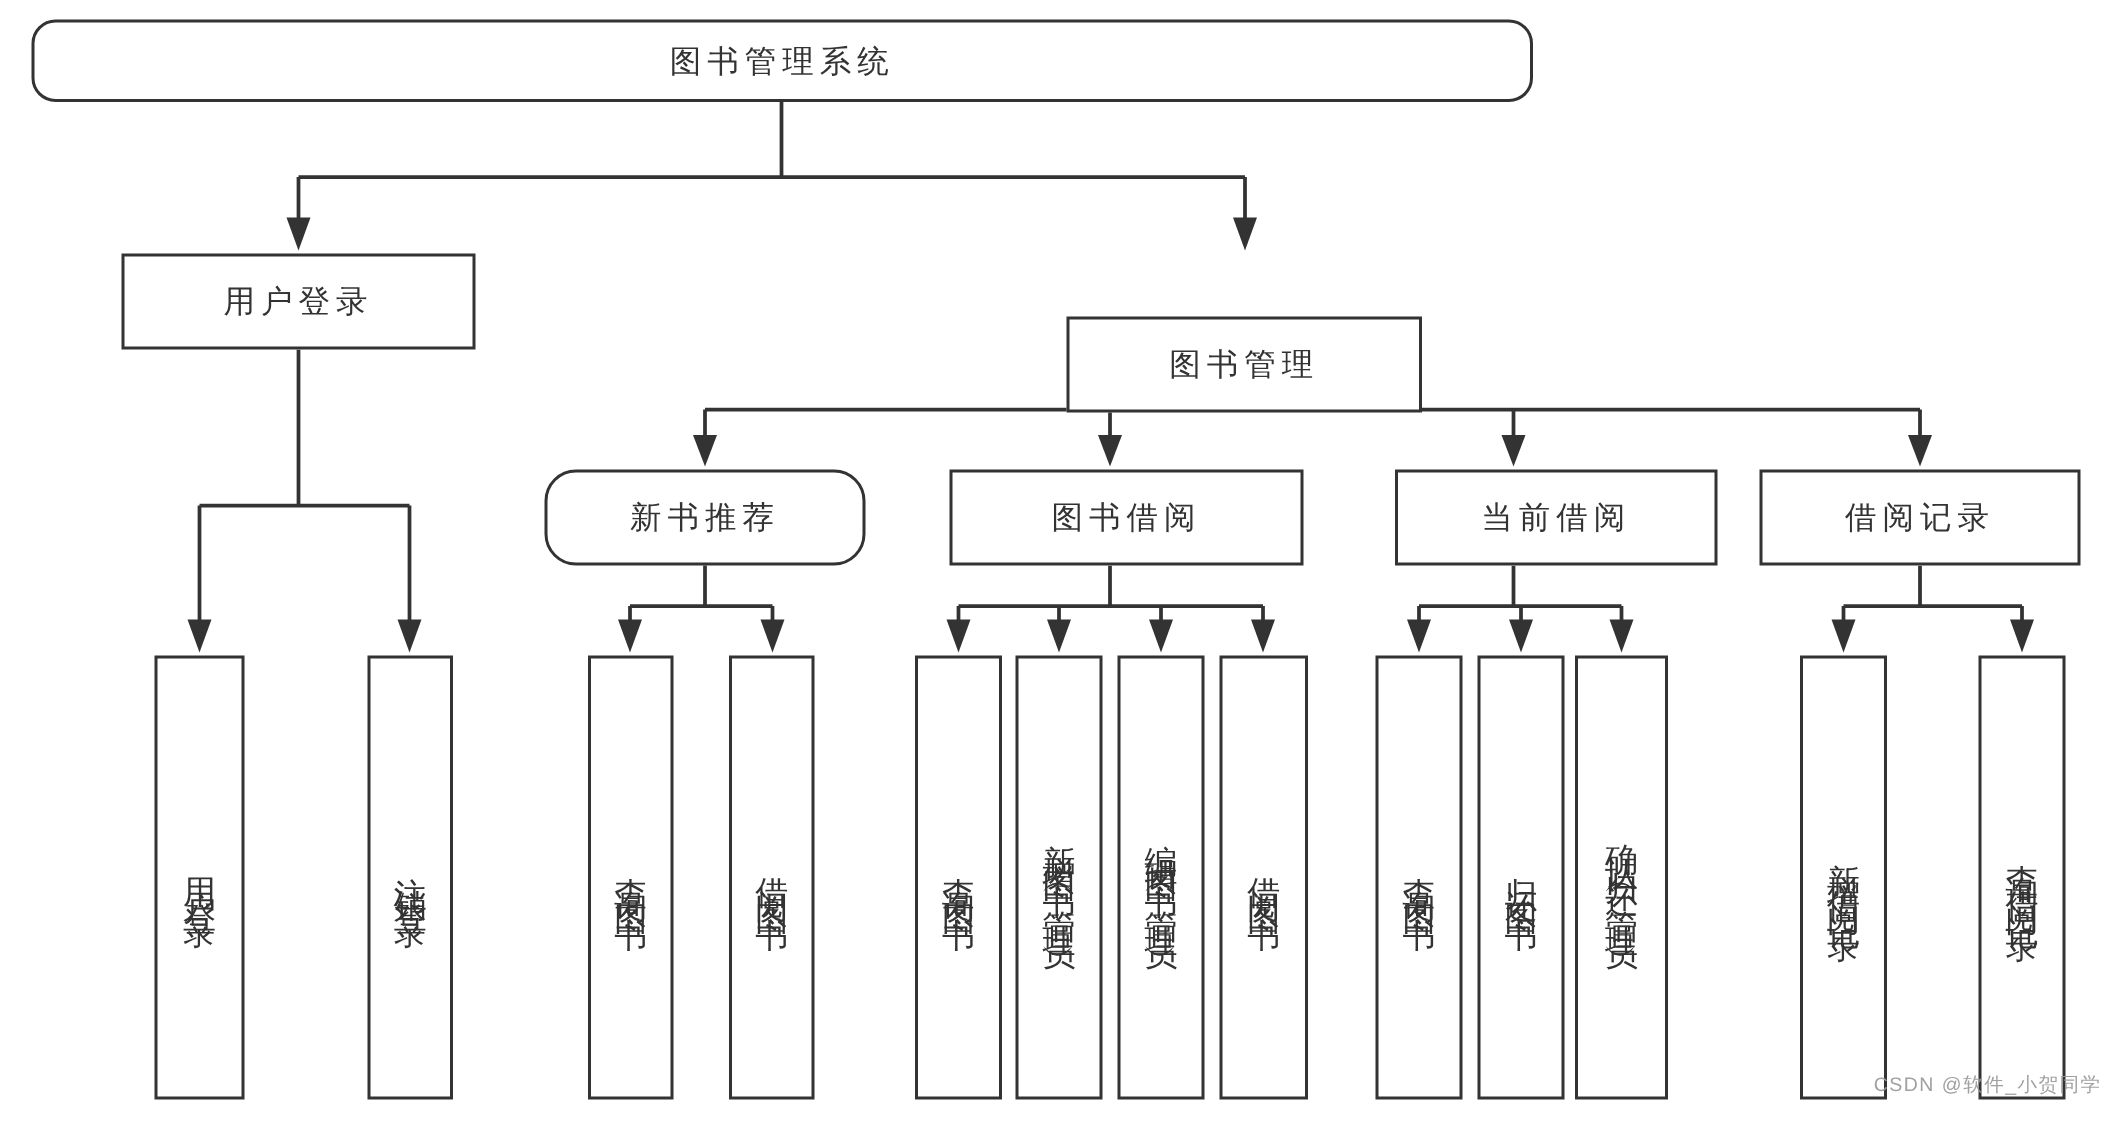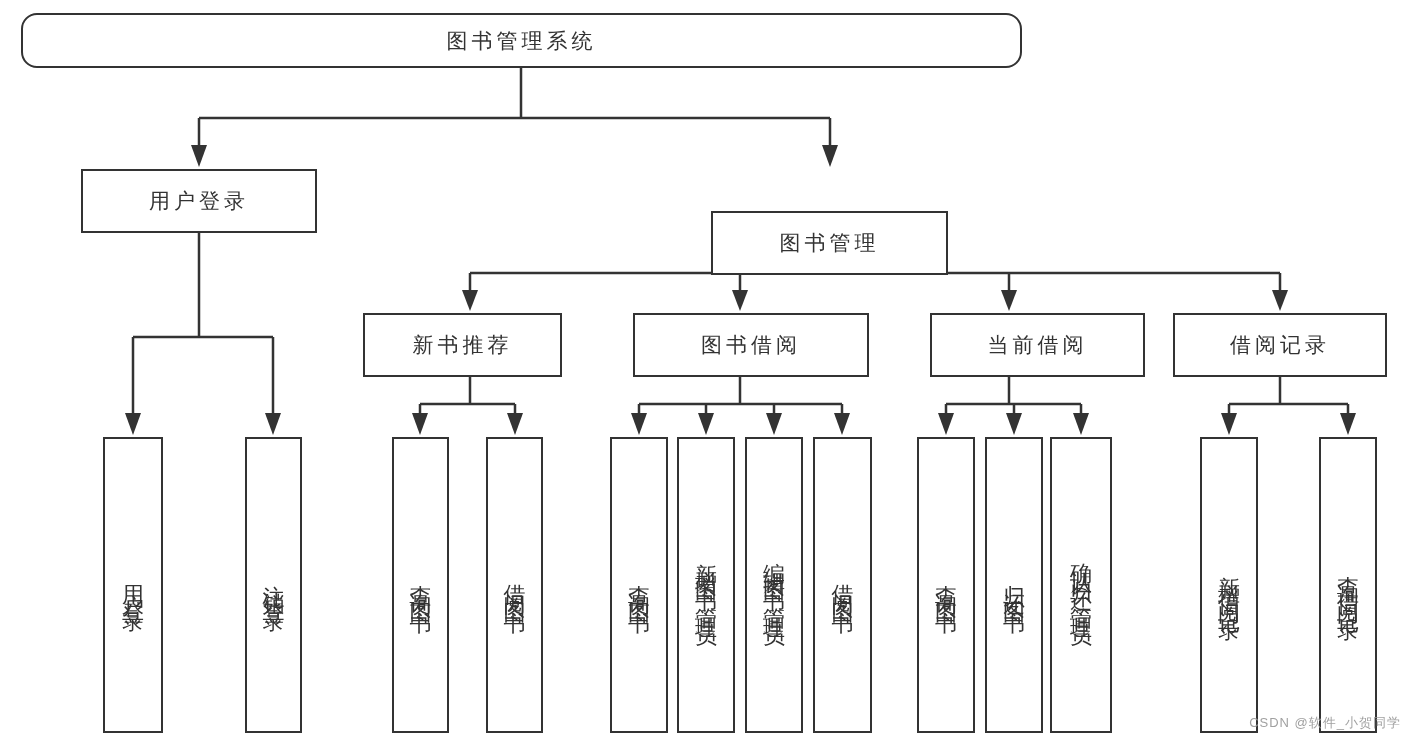--- a/index.html
+++ b/index.html
@@ -88,21 +88,21 @@
       <polygon points="1221,413 1237,413 1229,435"></polygon>
       <polygon points="1340,413 1356,413 1348,435"></polygon>
     </g>
   </svg>
 
   <div class="node hnode" style="left:21px;top:13px;width:1001px;height:55px;border-radius:16px;">图书管理系统</div>
 
   <div class="node hnode" style="left:81px;top:169px;width:236px;height:64px;">用户登录</div>
   <div class="node hnode" style="left:711px;top:169px;width:237px;height:64px;margin-top:42px;">图书管理</div>
 
-  <div class="node hnode" style="left:363px;top:313px;width:199px;height:64px;">新书推荐</div>
+  <div class="node hnode" style="left:363px;top:313px;width:214px;height:64px;border-radius:21px;">新书推荐</div>
   <div class="node hnode" style="left:633px;top:313px;width:236px;height:64px;">图书借阅</div>
   <div class="node hnode" style="left:930px;top:313px;width:215px;height:64px;">当前借阅</div>
   <div class="node hnode" style="left:1173px;top:313px;width:214px;height:64px;">借阅记录</div>
 
   <div class="node leaf" style="left:103px;top:437px;width:60px;height:296px;">
     <span>用户登录</span>
   </div>
   <div class="node leaf" style="left:245px;top:437px;width:57px;height:296px;">
     <span>注销登录</span>
   </div>

